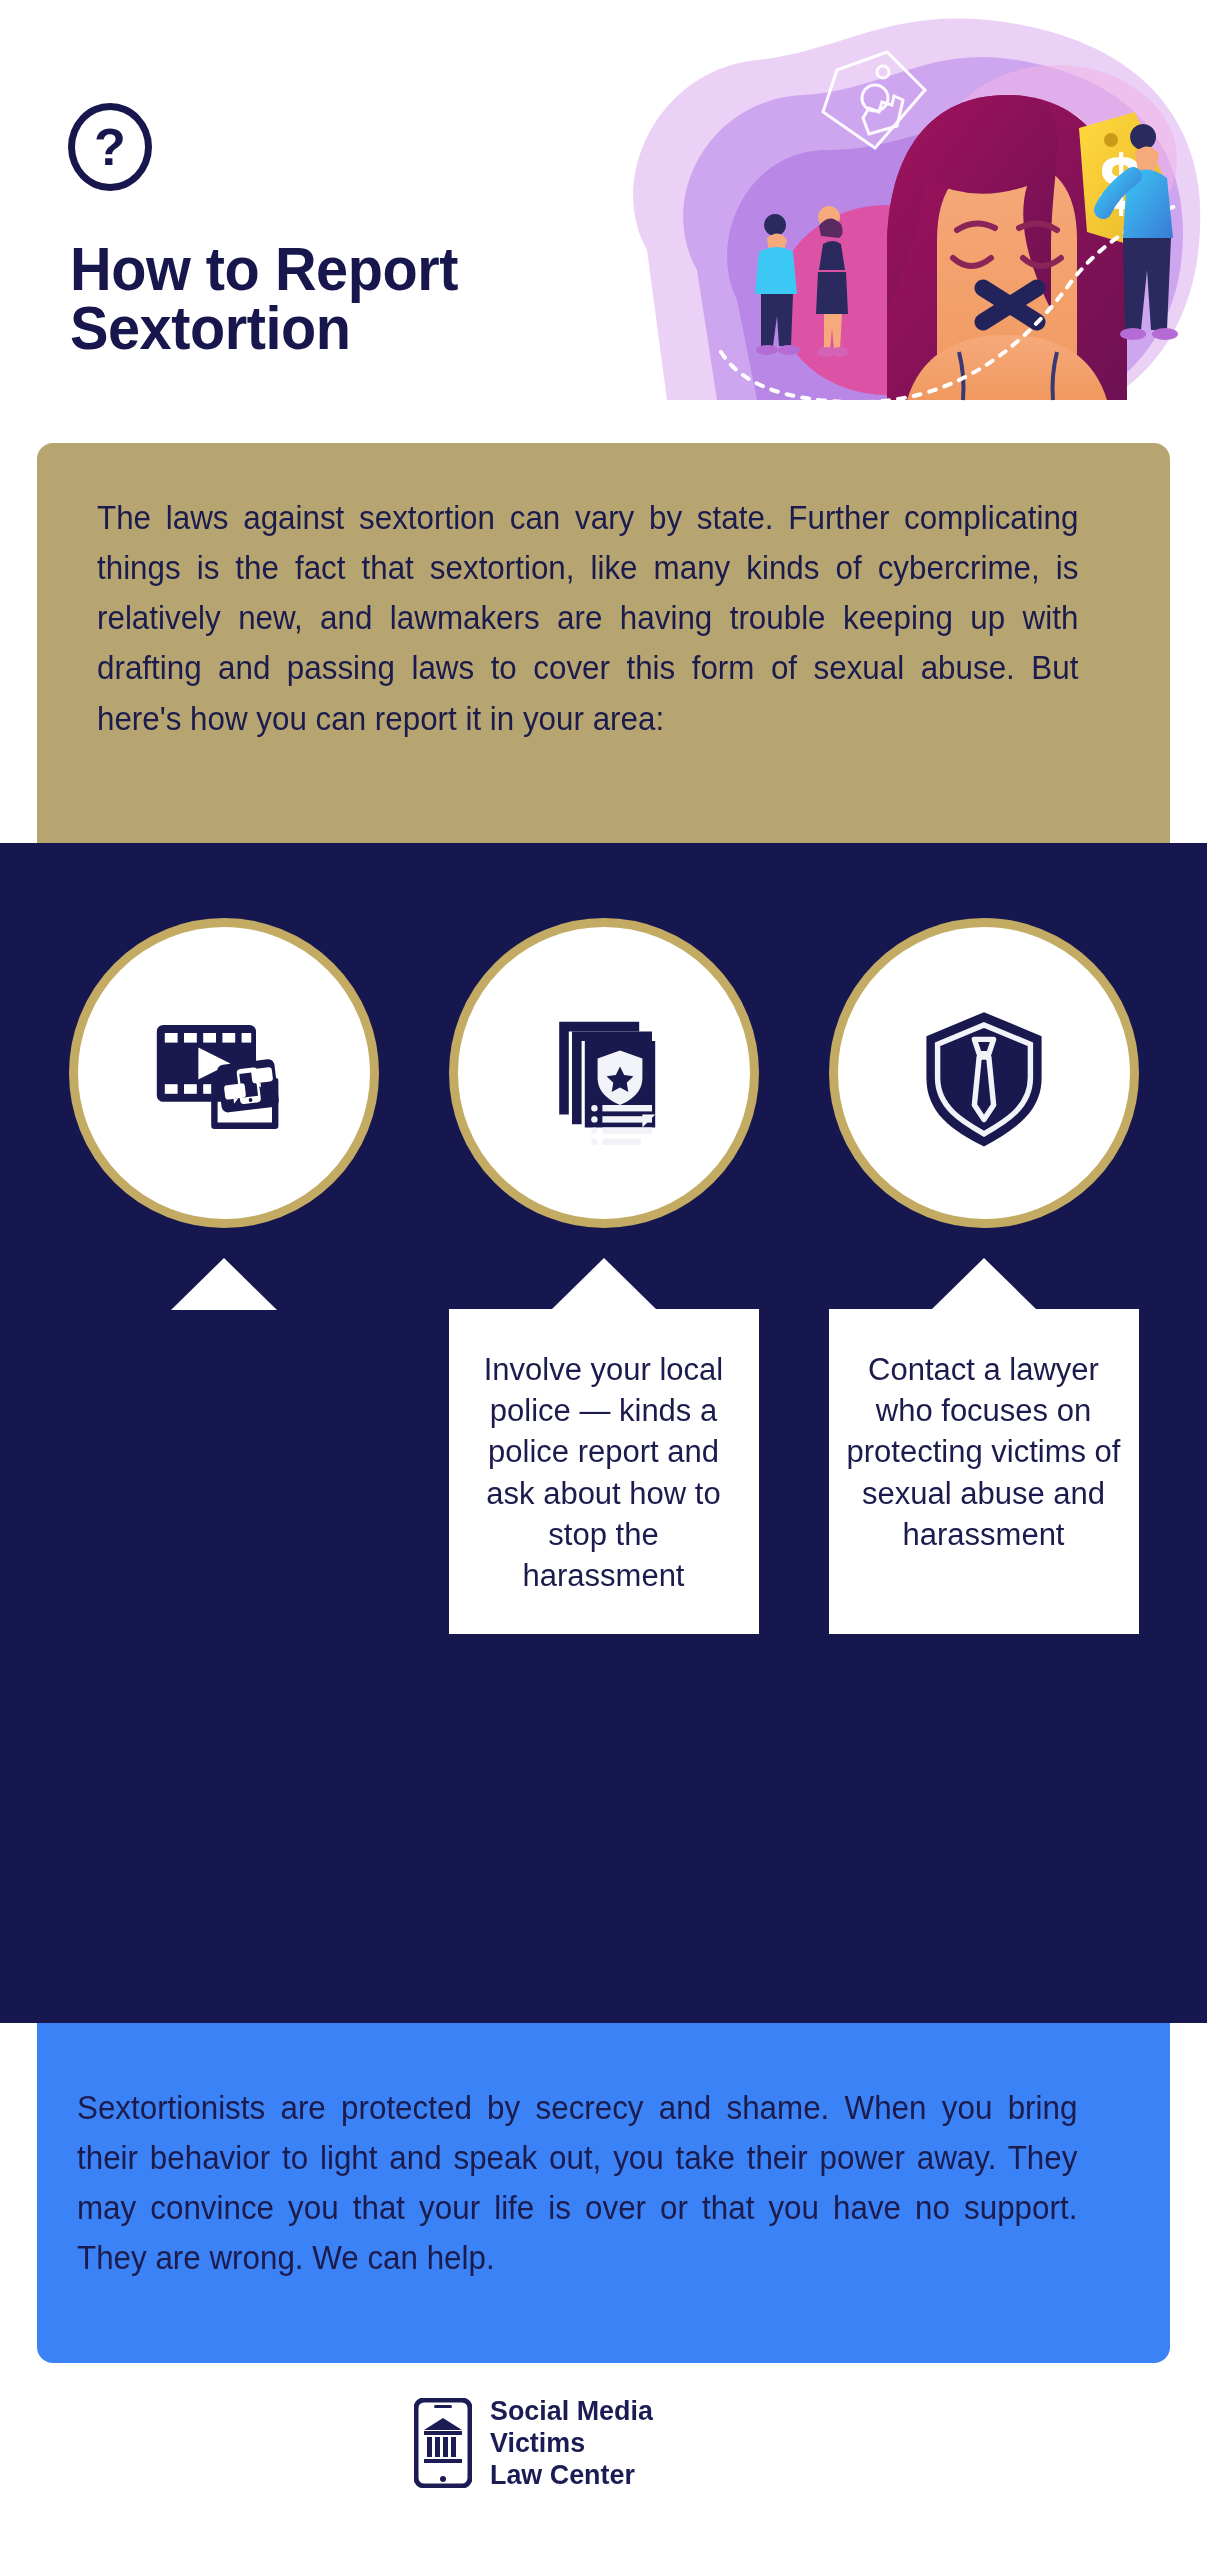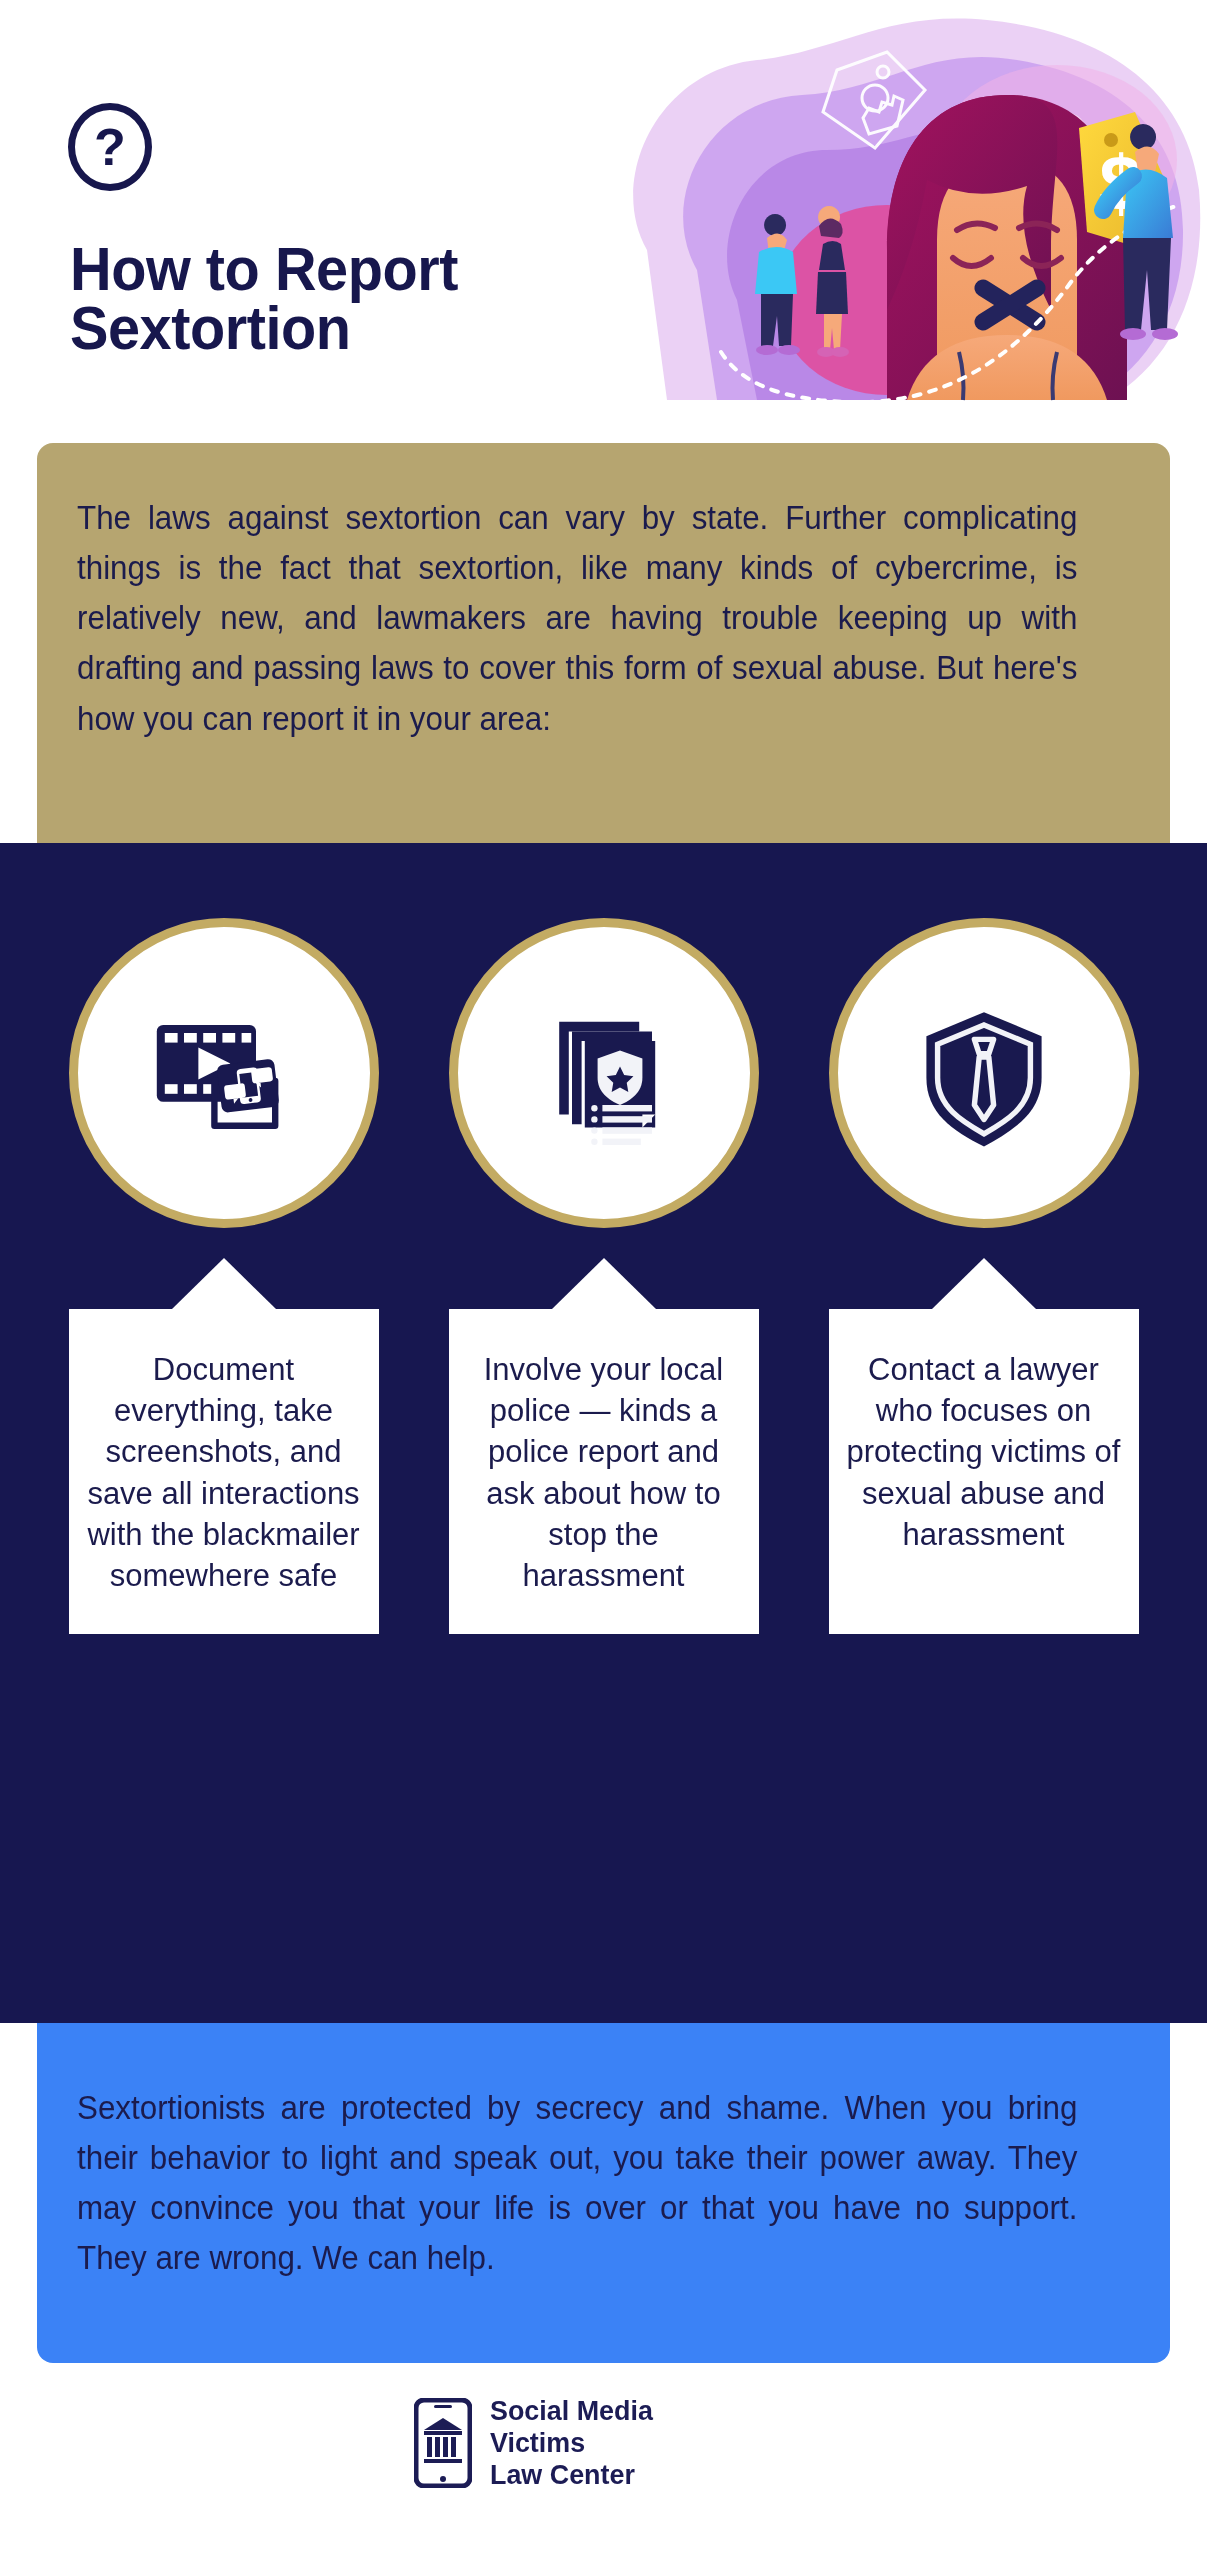--- a/index.html
+++ b/index.html
@@ -66,21 +66,21 @@
 
   
   .gold-top {
     position: absolute;
     left: 37px;
     top: 443px;
     width: 1133px;
     height: 400px;
     background: #b6a570;
     border-radius: 16px 16px 0 0;
-    padding: 50px 40px 0 40px;
+    padding: 50px 40px 0 60px;
   }
 
   .gold-text {
     font-size: 33px;
     line-height: 1.52;
     color: #1b1b4d;
     text-align: justify;
     font-family: "Liberation Sans", sans-serif;
     font-stretch: condensed;
     transform: scaleX(0.95);
@@ -334,21 +334,20 @@
             <rect x="68" y="48" width="13" height="9" rx="2" fill="#ffffff"></rect>
             <path d="M70 57 l3 3 l0 -3 Z" fill="#ffffff"></path>
             <rect x="50" y="56" width="13" height="9" rx="2" fill="#ffffff"></rect>
             <path d="M58 65 l-3 3 l0 -3 Z" fill="#ffffff"></path>
           </g>
         </svg>
       </div>
       <div class="pointer-wrap">
           <div class="pointer"></div>
         </div>
-      <div class="card card-1">Document everything, take screenshots, and save all interactions with the blackmailer somewhere safe</div>
     </div>
 
     <div class="col">
       <div class="circle">
         <svg viewBox="0 0 100 100">
           <path d="M22 18 h50 v6 h-44 v52 h-6 Z" fill="#19194f"></path>
           <path d="M30 24 h50 v6 h-44 v52 h-6 Z" fill="#19194f"></path>
           <path d="M38 30 h44 v54 h-44 Z" fill="#19194f"></path>
           <path d="M74 76 h8 l-8 8 Z" fill="#ffffff"></path>
           <path d="M60 36 l14 5 v12 c0 9 -7 14 -14 17 c-7 -3 -14 -8 -14 -17 v-12 Z" fill="#f2f3f8"></path>

